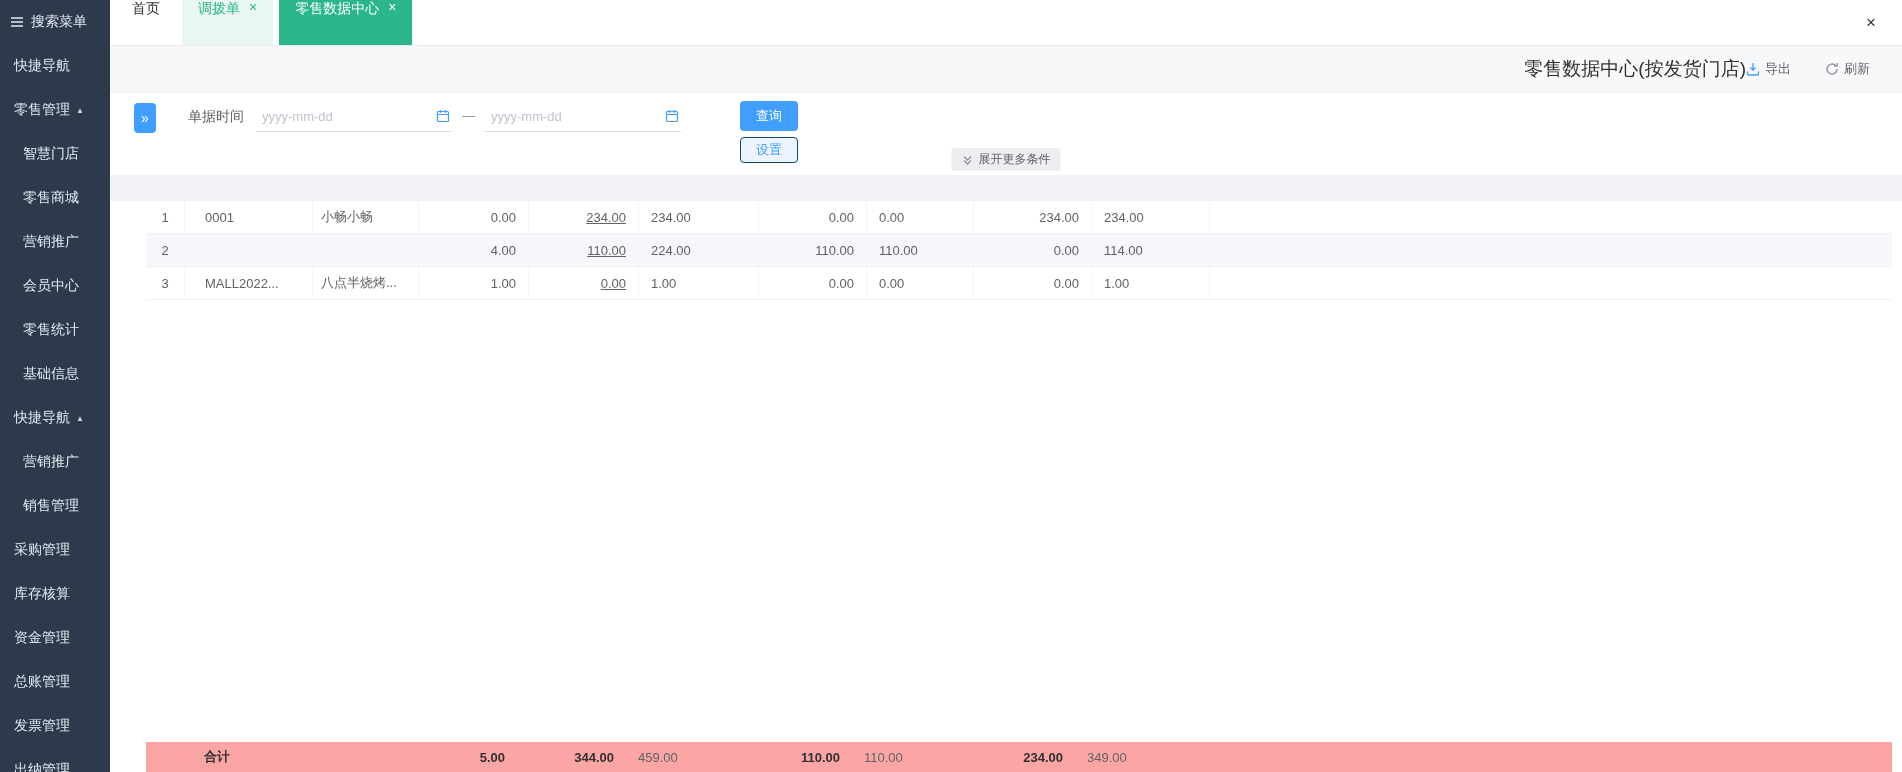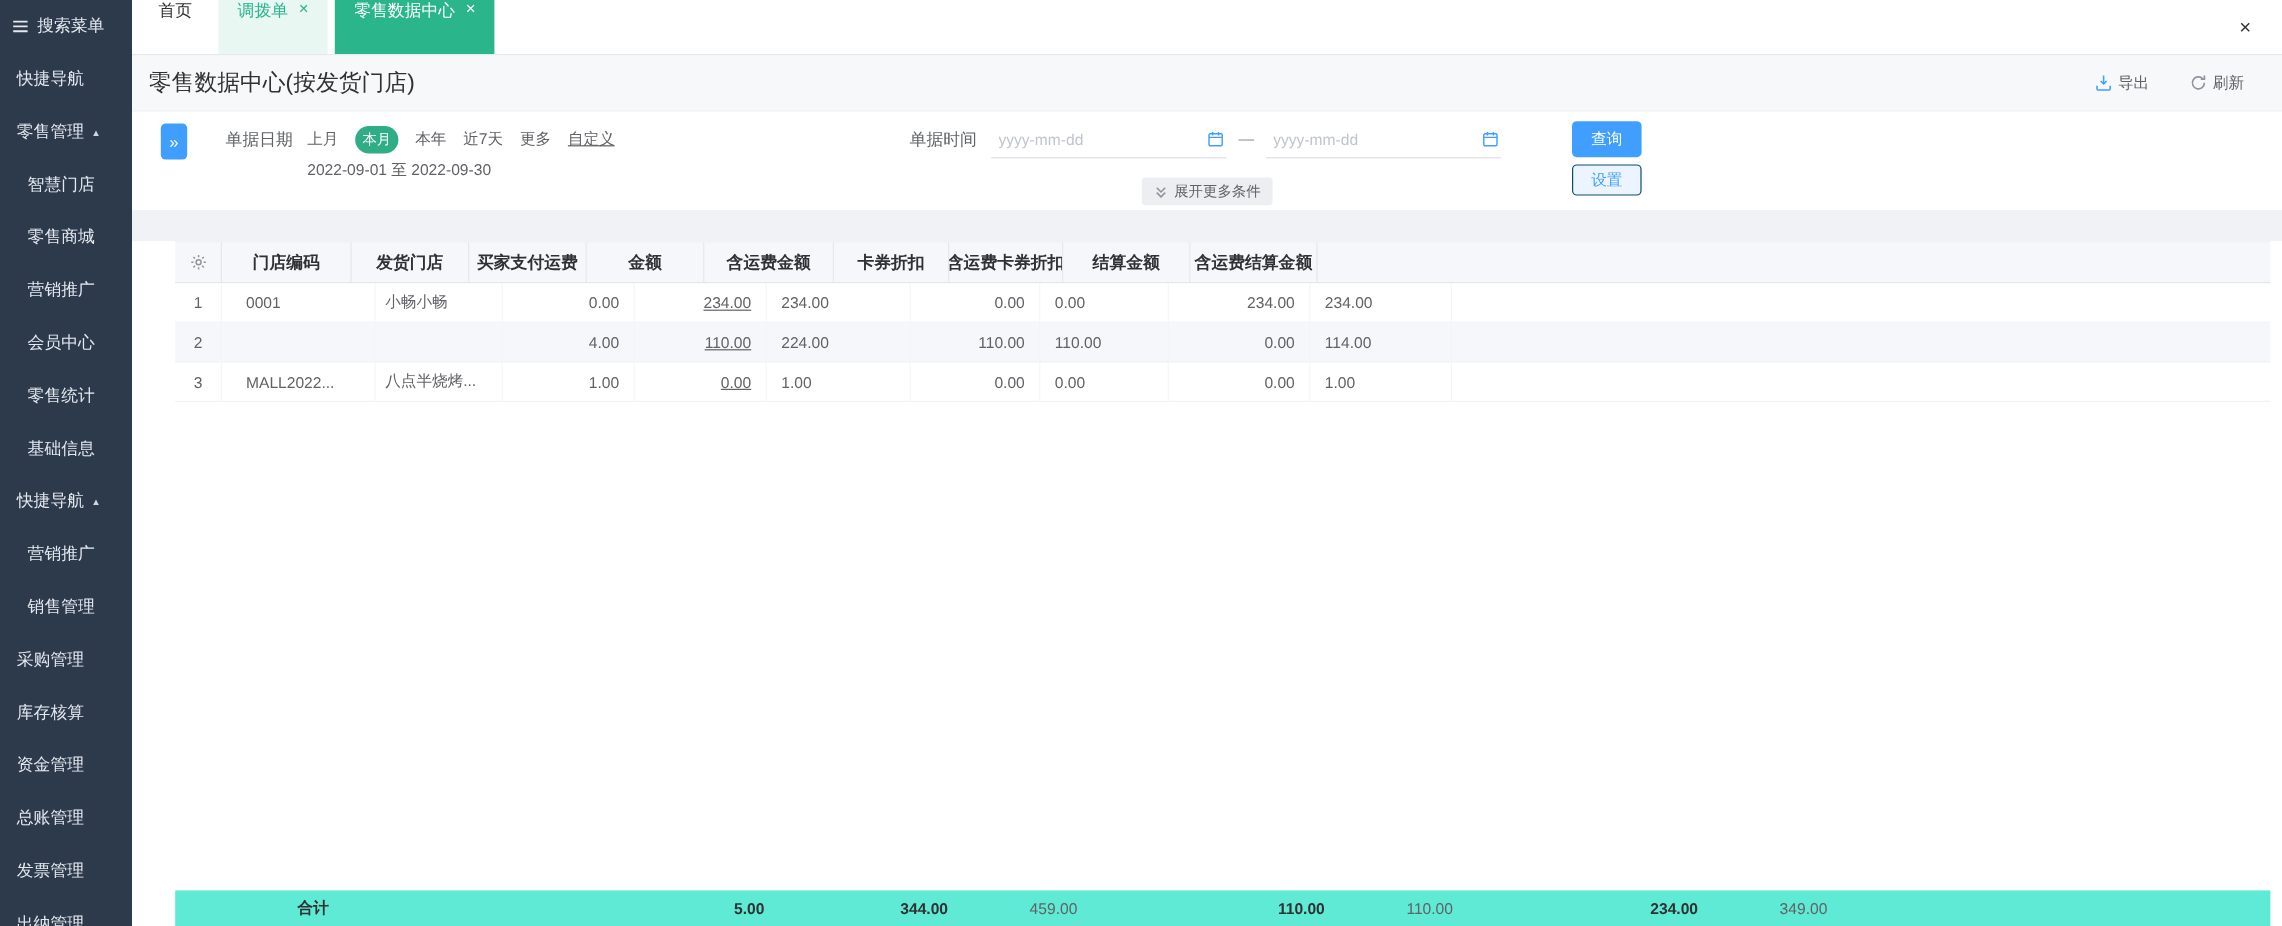--- a/index.html
+++ b/index.html
@@ -23,21 +23,21 @@
           display:flex;align-items:stretch;padding-left:6px;position:relative;}
   .tab{display:flex;padding:0 16px;font-size:14px;color:#303133;cursor:pointer;}
   .tab .tclose{margin-left:9px;font-size:14px;line-height:1;cursor:pointer;}
   .tab-light{background:#e8f7f1;color:#2bb58b;margin-left:6px;}
   .tab-active{background:#2bb58b;color:#fff;margin-left:6px;}
   .tabbar-close{position:absolute;right:26px;top:0;height:45px;display:flex;align-items:center;
           font-size:17px;color:#303133;cursor:pointer;}
 
   
   .pagehead{height:46px;min-height:46px;background:#f7f8fa;display:flex;align-items:center;
-            justify-content:space-between;padding:0 32px 0 14px;border-bottom:1px solid #eef0f3;}
+            justify-content:flex-end;padding:0 32px 0 14px;border-bottom:1px solid #eef0f3;}
   .ptitle{font-size:19px;color:#303133;font-weight:500;}
   .pactions{display:flex;gap:34px;}
   .paction{display:flex;align-items:center;gap:5px;font-size:13px;color:#606266;cursor:pointer;}
 
   
   .filter{background:#fff;position:relative;padding:8px 8px 12px 24px;}
   .frow{display:flex;align-items:flex-start;}
   .collapse{width:22px;height:30px;margin:2px 32px 0 0;background:#409eff;border:none;border-radius:4px;
             color:#fff;font-size:14px;line-height:30px;text-align:center;padding:0;cursor:pointer;
             font-family:inherit;}
@@ -92,21 +92,21 @@
   .c7{width:94px;min-width:94px;}
   .c8{width:105px;min-width:105px;}
   .c9{width:105px;min-width:105px;}
   .cfill{flex:1;border-right:none !important;}
   .pl{padding-left:20px;}
   .pl8{padding-left:8px;}
   .ar{justify-content:flex-end;padding-right:12px;}
   .al{padding-left:12px;}
   .lnk{text-decoration:underline;cursor:pointer;}
   .gspacer{flex:1;}
-  .gtotal{display:flex;height:30px;min-height:30px;background:#5eead4;gap:44px;}
+  .gtotal{display:flex;height:30px;min-height:30px;background:#fca5a5;}
   .gtotal .gc{display:flex;align-items:center;font-size:13px;color:#606266;white-space:nowrap;}
   .gtotal .b{font-weight:700;color:#303133;}
   .gtotal .tlabel{font-weight:700;color:#303133;padding-left:20px;}
 </style>
 </head>
 <body>
 
 <div class="app">
 
   <aside class="sidebar">
@@ -205,34 +205,20 @@
             </svg>
           <span>刷新</span>
         </span>
       </div>
     </div>
 
     <div class="filter">
       <div class="frow">
         <button class="collapse">»</button>
 
-        <div class="fg fg1">
-          <span class="flabel">单据日期</span>
-          <div>
-            <div class="qopts">
-              <span class="qopt">上月</span>
-              <span class="qopt qsel">本月</span>
-              <span class="qopt">本年</span>
-              <span class="qopt">近7天</span>
-              <span class="qopt">更多</span>
-              <span class="qopt qcustom">自定义</span>
-            </div>
-            <div class="drange">2022-09-01 至 2022-09-30</div>
-          </div>
-        </div>
 
         <div class="fg fg2">
           <span class="flabel">单据时间</span>
           <div class="dinput">
             <input placeholder="yyyy-mm-dd" style="">
             <svg width="14" height="14" viewBox="0 0 14 14" fill="none" stroke="#409eff" stroke-width="1.2">
                 <rect x="1.5" y="2.5" width="11" height="10" rx="1"></rect>
                 <path d="M1.5 5.5h11M4.5 1v3M9.5 1v3"></path>
               </svg>
           </div>
@@ -258,38 +244,20 @@
             <path d="M2.5 2.5L6 6l3.5-3.5M2.5 6.5L6 10l3.5-3.5"></path>
           </svg>
         <span>展开更多条件</span>
       </div>
     </div>
 
     <div class="gap"></div>
 
     <div class="panel">
 
-      <div class="ghead">
-        <div class="gc c0">
-          <svg width="15" height="15" viewBox="0 0 16 16" fill="none" stroke="#909399" stroke-width="1.3">
-              <circle cx="8" cy="8" r="2.2"></circle>
-              <path d="M8 1.5v2M8 12.5v2M1.5 8h2M12.5 8h2M3.4 3.4l1.4 1.4M11.2 11.2l1.4 1.4M12.6 3.4l-1.4 1.4M4.8 11.2l-1.4 1.4"></path>
-            </svg>
-        </div>
-        <div class="gc c1">门店编码</div>
-        <div class="gc c2">发货门店</div>
-        <div class="gc c3">买家支付运费</div>
-        <div class="gc c4">金额</div>
-        <div class="gc c5">含运费金额</div>
-        <div class="gc c6">卡券折扣</div>
-        <div class="gc c7">含运费卡券折扣</div>
-        <div class="gc c8">结算金额</div>
-        <div class="gc c9">含运费结算金额</div>
-        <div class="gc cfill"></div>
-      </div>
 
       <div class="grow">
         <div class="gc c0">1</div>
         <div class="gc c1 pl">0001</div>
         <div class="gc c2 pl8">小畅小畅</div>
         <div class="gc c3 ar">0.00</div>
         <div class="gc c4 ar">
             <span class="lnk">234.00</span>
           </div>
         <div class="gc c5 al">234.00</div>

